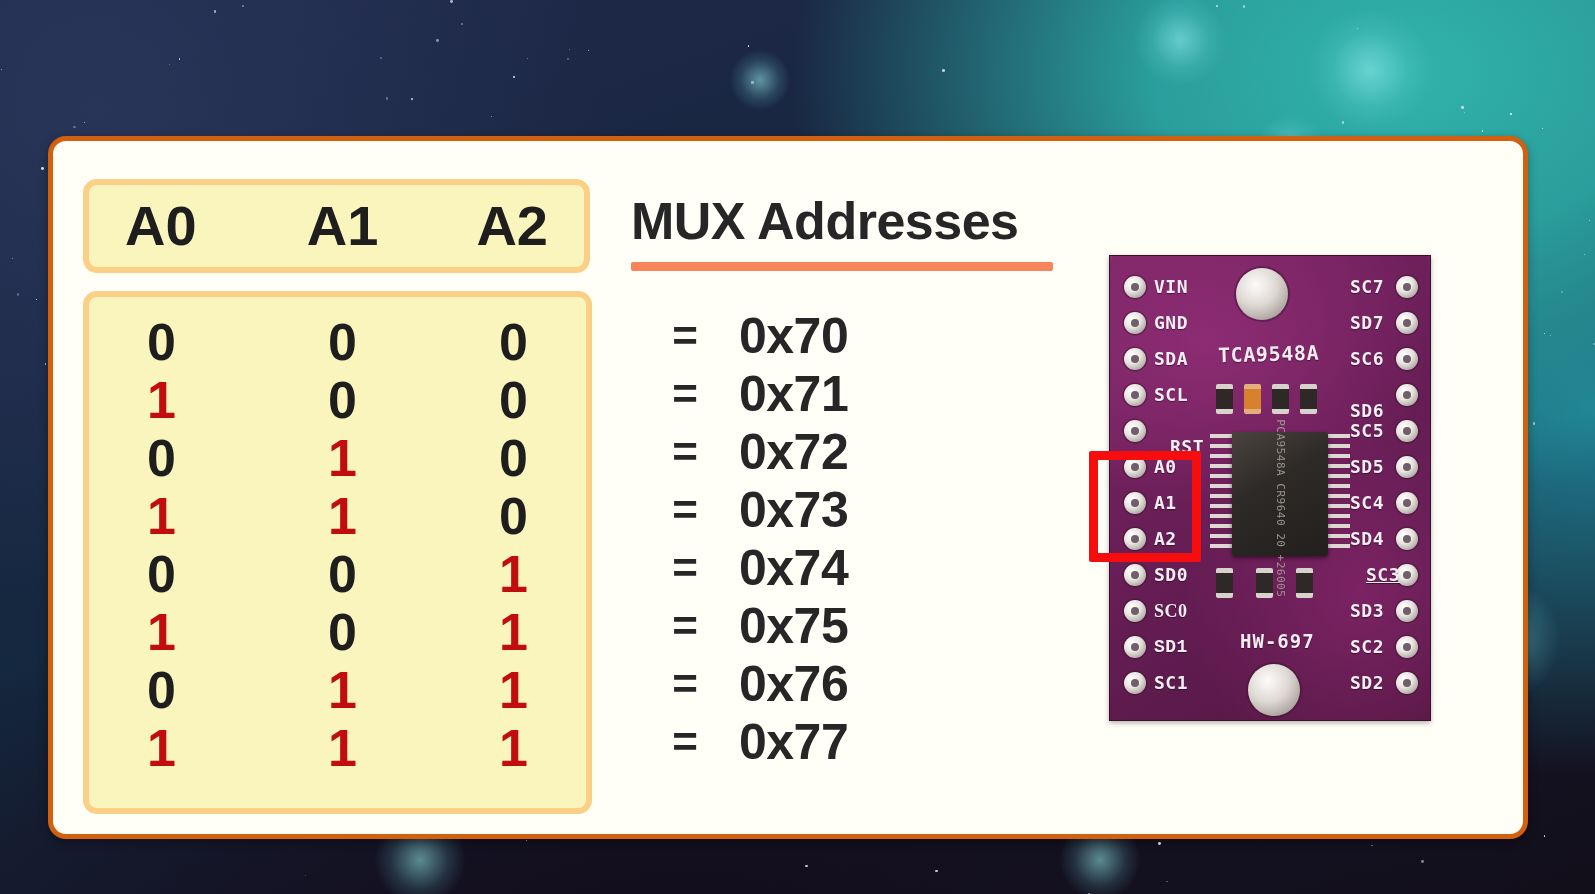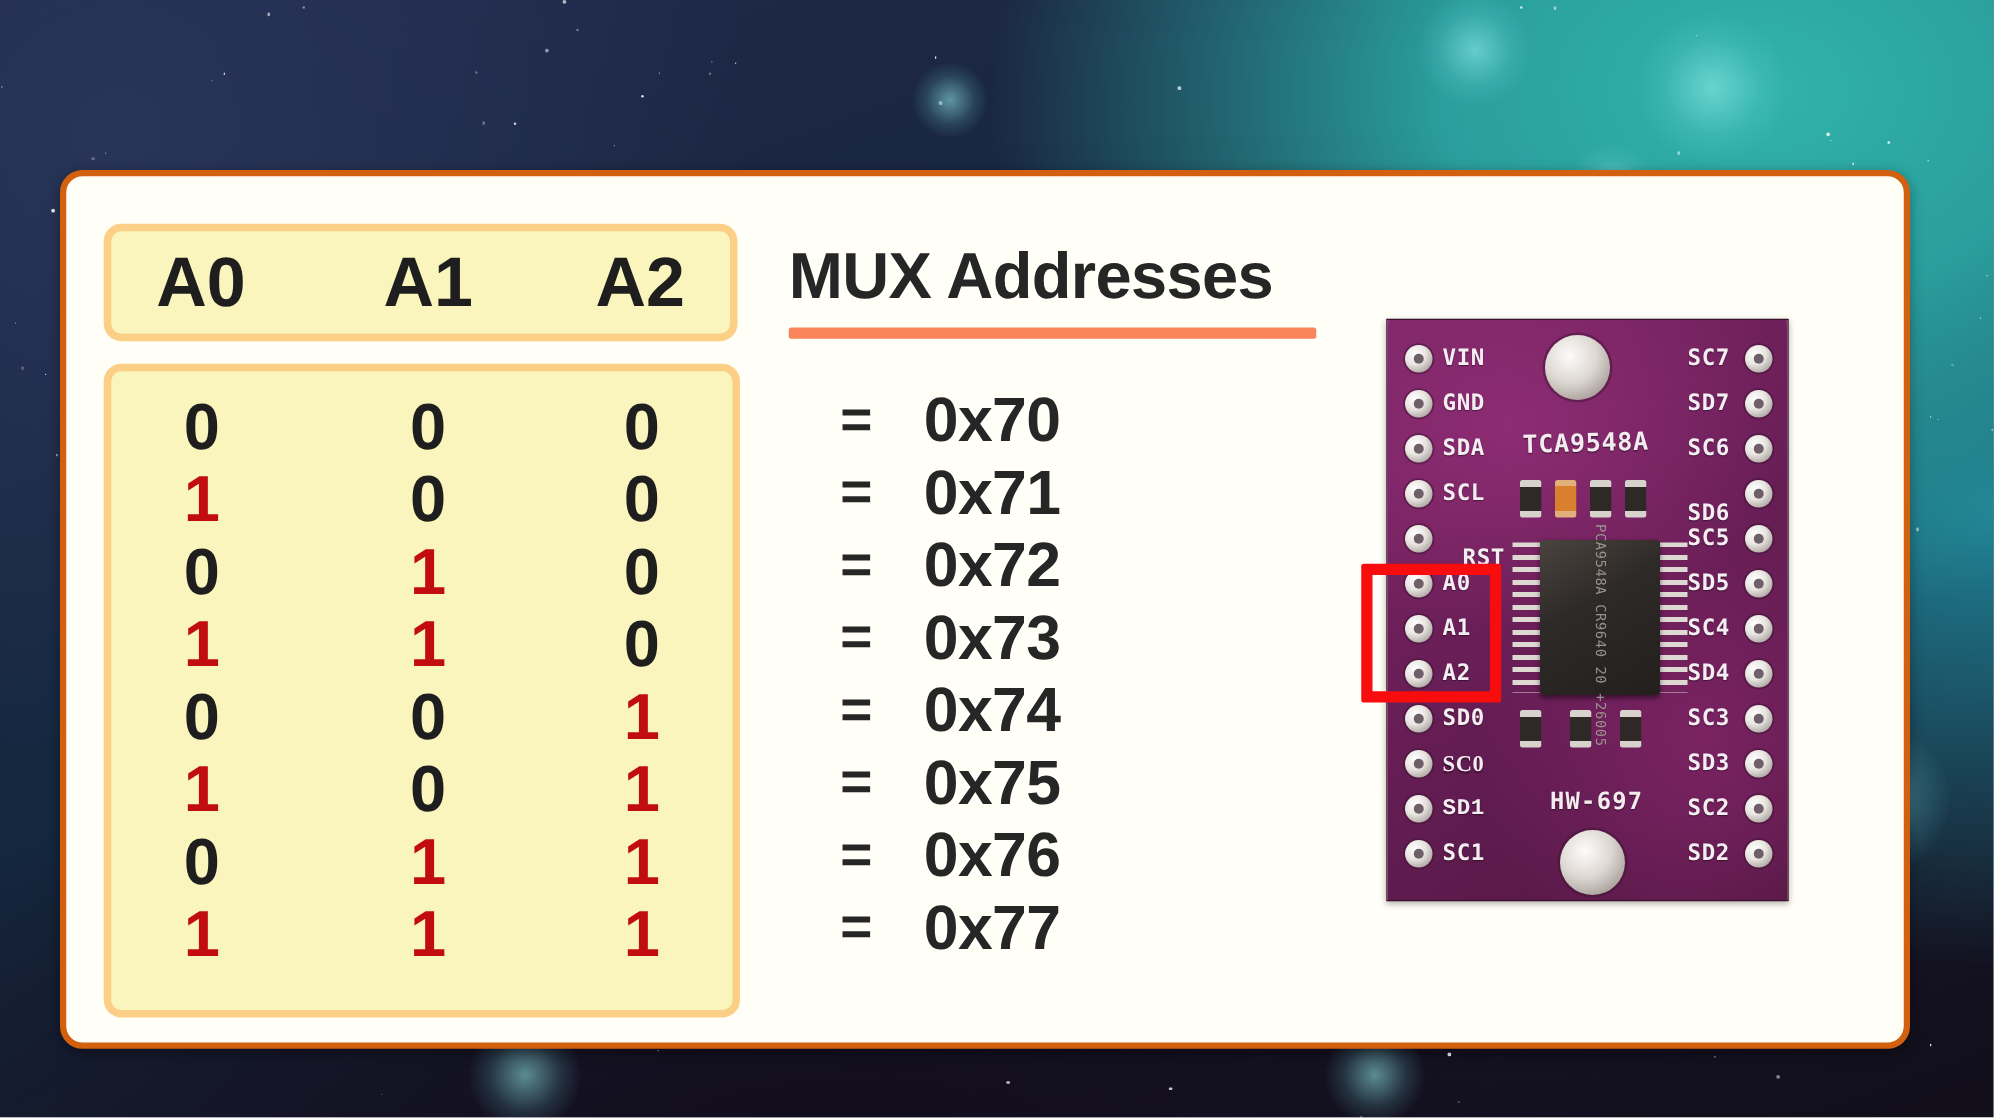--- a/index.html
+++ b/index.html
@@ -634,21 +634,21 @@
           <div class="pin-label right" style="right: 46px; top: 128px; margin-top: 16px;">SD6</div>
           <div class="pad" style="left: 286px; top: 164px;"></div>
           <div class="pin-label right" style="right: 46px; top: 164px;">SC5</div>
           <div class="pad" style="left: 286px; top: 200px;"></div>
           <div class="pin-label right" style="right: 46px; top: 200px;">SD5</div>
           <div class="pad" style="left: 286px; top: 236px;"></div>
           <div class="pin-label right" style="right: 46px; top: 236px;">SC4</div>
           <div class="pad" style="left: 286px; top: 272px;"></div>
           <div class="pin-label right" style="right: 46px; top: 272px;">SD4</div>
           <div class="pad" style="left: 286px; top: 308px;"></div>
-          <div class="pin-label right" style="right: 46px; top: 308px;">SC3</div>
+          <div class="pin-label right" style="right: 30px; top: 308px; text-decoration: underline;">SC3</div>
           <div class="pad" style="left: 286px; top: 344px;"></div>
           <div class="pin-label right" style="right: 46px; top: 344px;">SD3</div>
           <div class="pad" style="left: 286px; top: 380px;"></div>
           <div class="pin-label right" style="right: 46px; top: 380px;">SC2</div>
           <div class="pad" style="left: 286px; top: 416px;"></div>
           <div class="pin-label right" style="right: 46px; top: 416px;">SD2</div>
         </div>
     </div>
 
     <div id="hl-box"></div>

